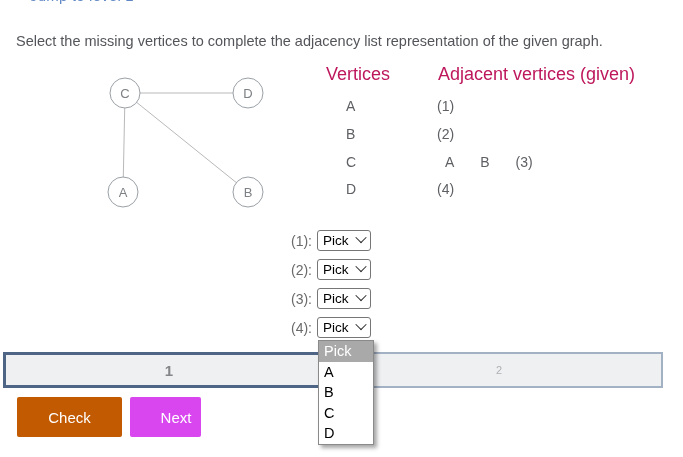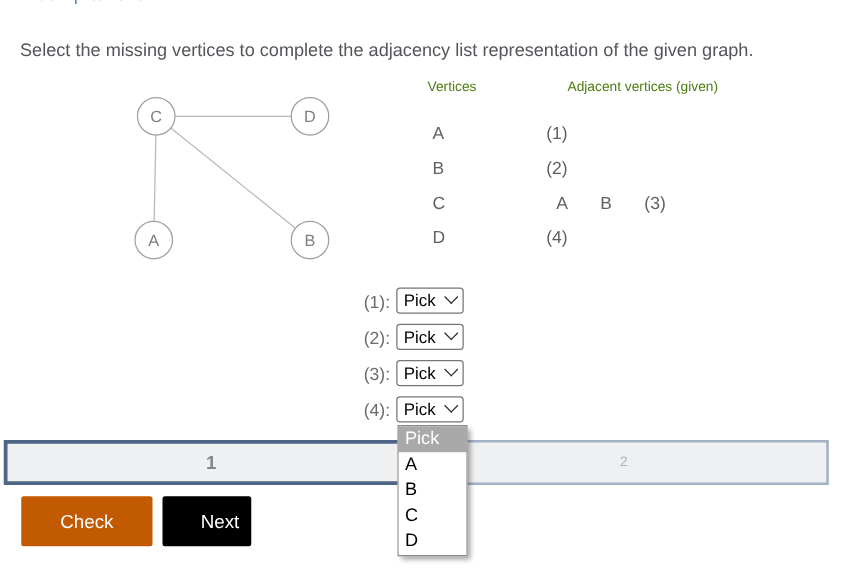--- a/index.html
+++ b/index.html
@@ -16,21 +16,21 @@
   .question{
     position:absolute;left:16px;top:33px;width:665px;
     font-size:14.5px;color:#54555a;
   }
   
   .graph-svg{position:absolute;left:90px;top:60px;}
   .graph-svg line{stroke:#b9b9b9;stroke-width:1;}
   .graph-svg circle{fill:#ffffff;stroke:#9aa0a6;stroke-width:1;}
   .graph-svg text{fill:#7d8084;font-size:13px;font-family:"Liberation Sans",sans-serif;}
   
-  .th{position:absolute;font-size:11px;color:#4d7c0f;margin-left:16px;}
+  .th{position:absolute;font-size:18px;color:#be185d;}
   .th-vertices{left:326px;top:64px;}
   .th-adjacent{left:438px;top:64px;}
   .vrow{position:absolute;font-size:14px;color:#5f6064;}
   .vrow .vertex{position:absolute;left:346px;top:0;}
   .vrow .adj{position:absolute;left:437px;top:0;white-space:nowrap;}
   .vrow .adj .tok{display:inline-block;margin-right:22px;}
   .vrow .adj.indent{padding-left:8px;}
   .row-a{top:98px;} .row-b{top:126px;} .row-c{top:154px;} .row-d{top:181px;}
   
   .pick-row{position:absolute;left:278px;display:flex;align-items:center;height:21px;}
@@ -57,21 +57,21 @@
   .progress{position:absolute;left:3px;top:352px;width:660px;height:36px;display:flex;z-index:1;}
   .seg{box-sizing:border-box;background:#eef0f2;display:flex;align-items:center;justify-content:center;}
   .seg.active{width:332px;border:3px solid #4f6586;}
   .seg.active .seg-label{font-size:15px;font-weight:bold;color:#848689;}
   .seg.inactive{width:328px;border:2px solid #a3b1c5;}
   .seg.inactive .seg-label{font-size:11px;color:#aeb0b3;}
   
   .btn{position:absolute;top:397px;height:40px;border:none;border-radius:2px;
     color:#ffffff;font-size:15px;font-family:"Liberation Sans",sans-serif;cursor:pointer;}
   .btn-check{left:17px;width:105px;background:#c25a01;}
-  .btn-next{left:130px;width:71px;background:#000000;padding-left:27px;}
+  .btn-next{left:130px;width:71px;background:#d946ef;padding-left:27px;}
 </style>
 </head>
 <body>
 
 <a class="jump-link">Jump to level 1</a>
 
 <div class="question">Select the missing vertices to complete the adjacency list representation of the given graph.</div>
 
 <svg class="graph-svg" width="200" height="160" viewBox="0 0 200 160">
   <line x1="35" y1="33" x2="158" y2="33"></line>

